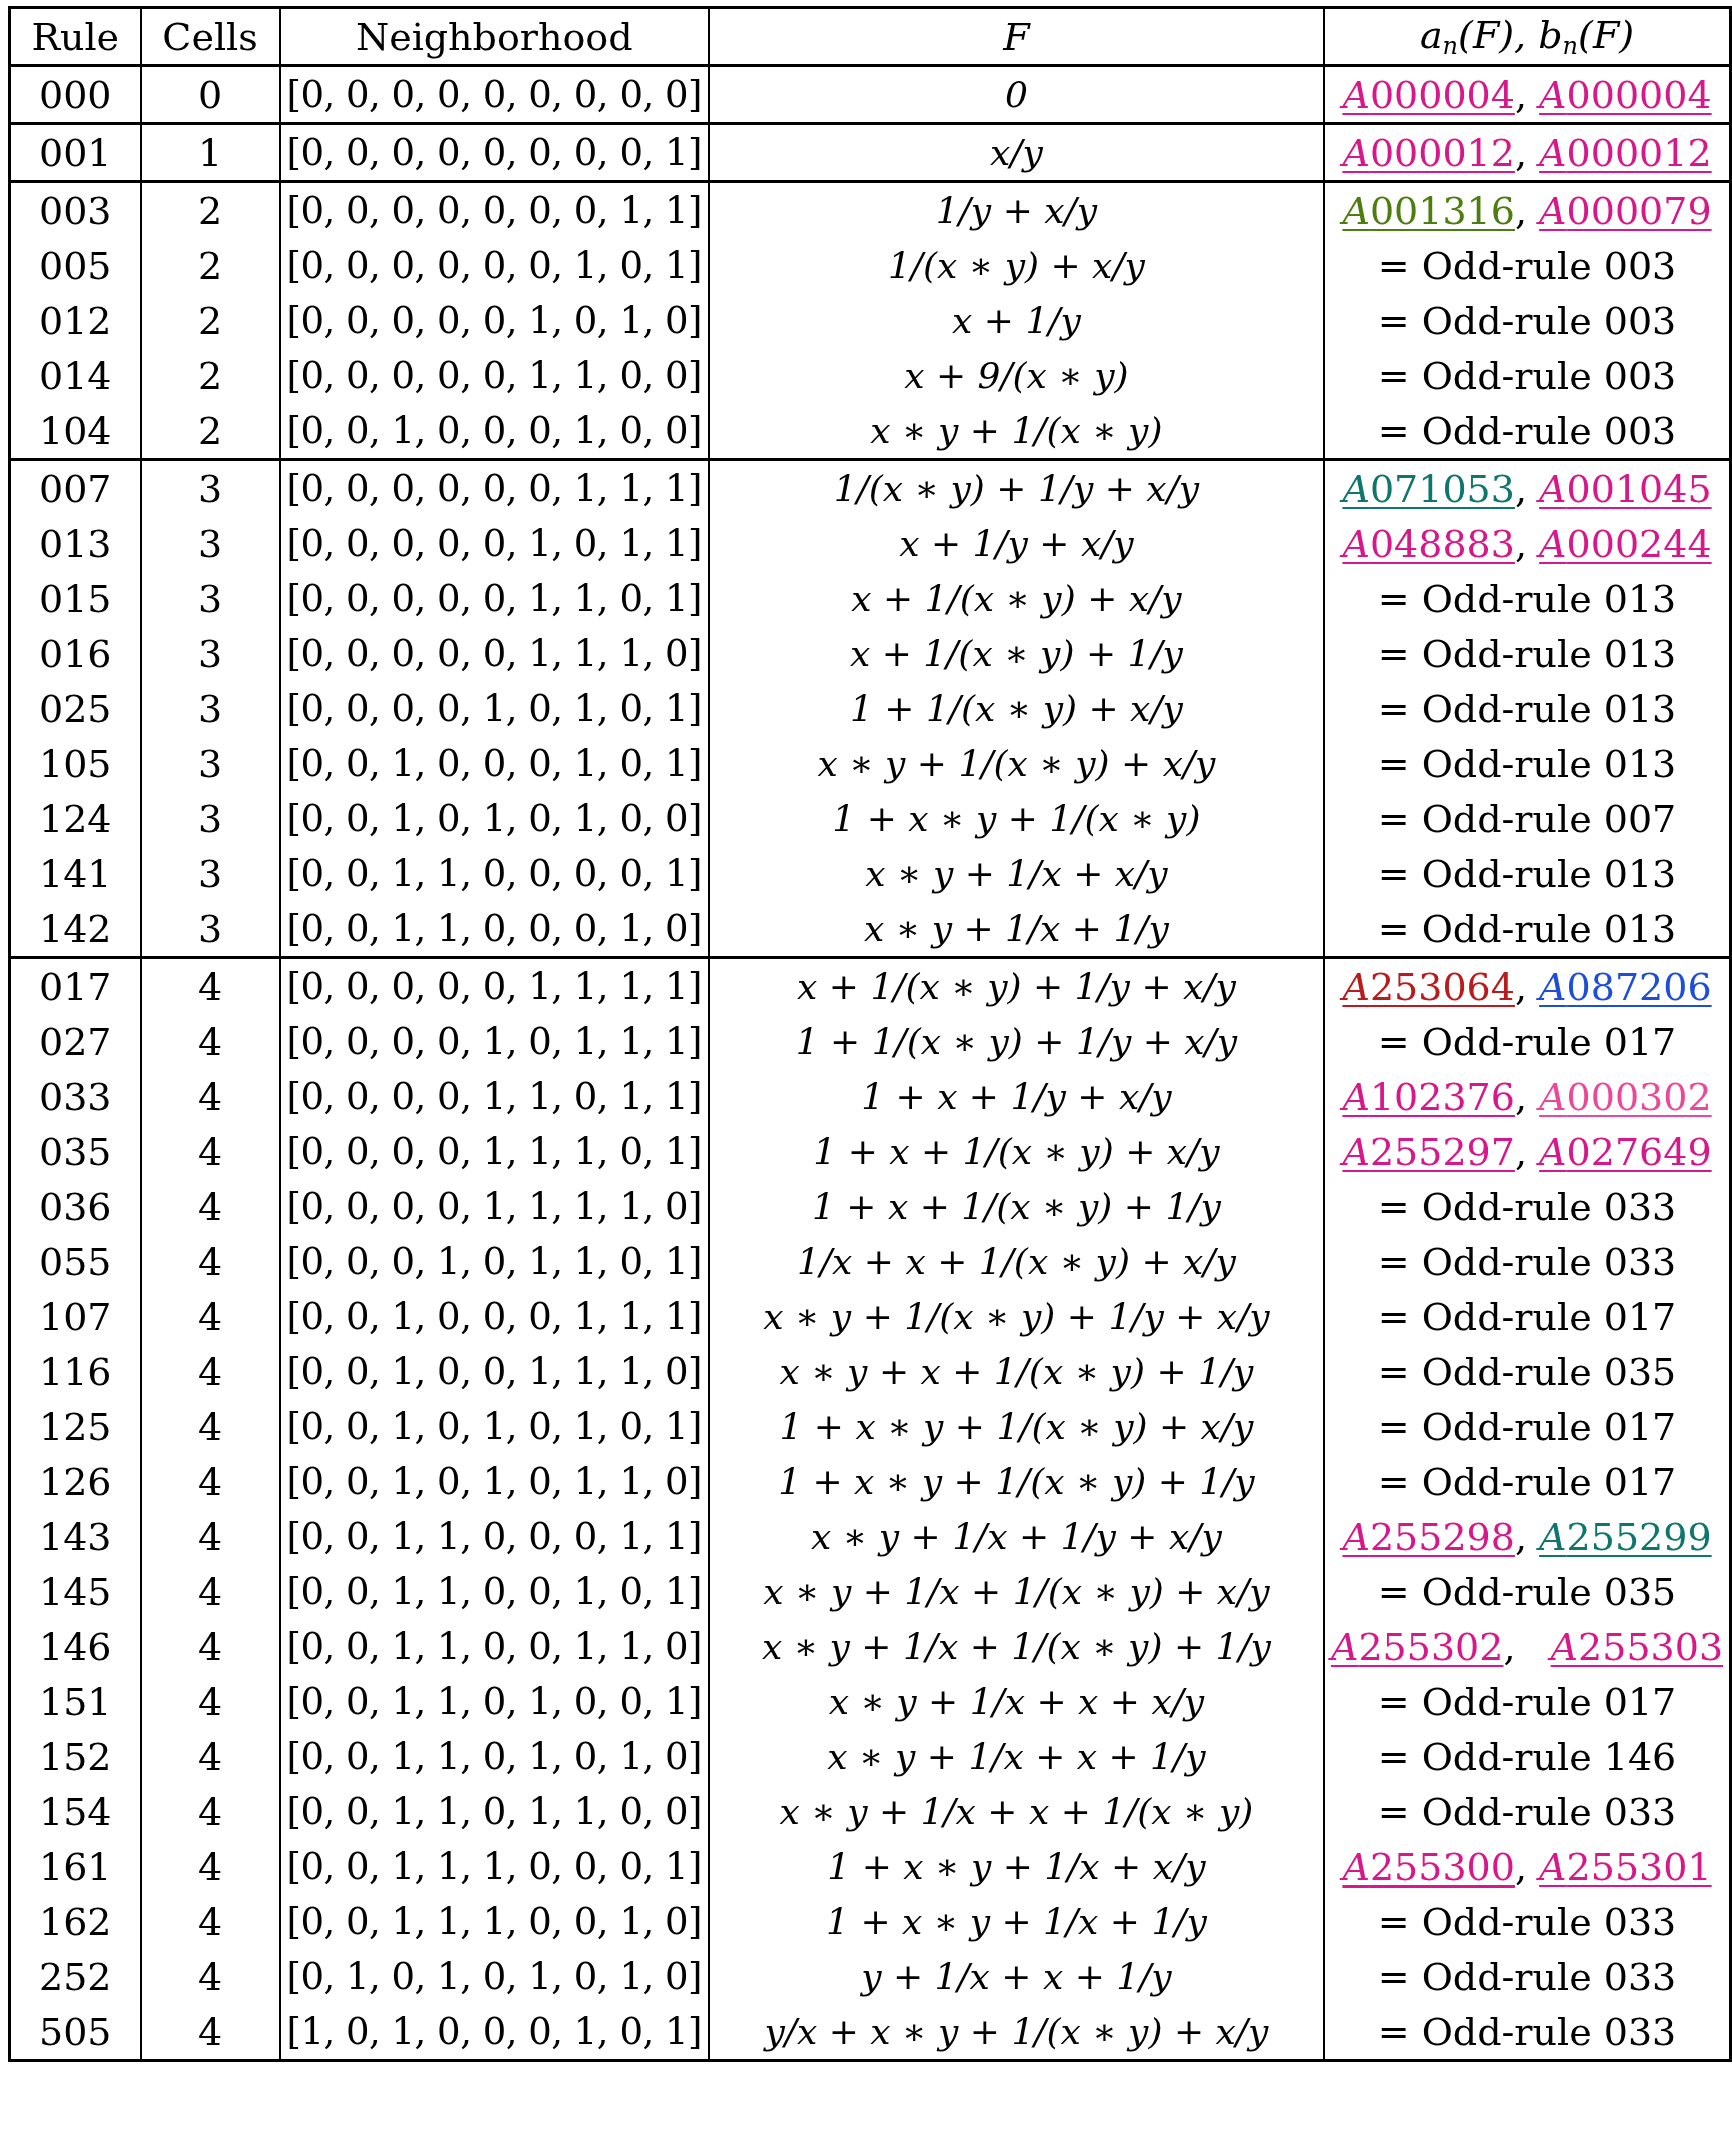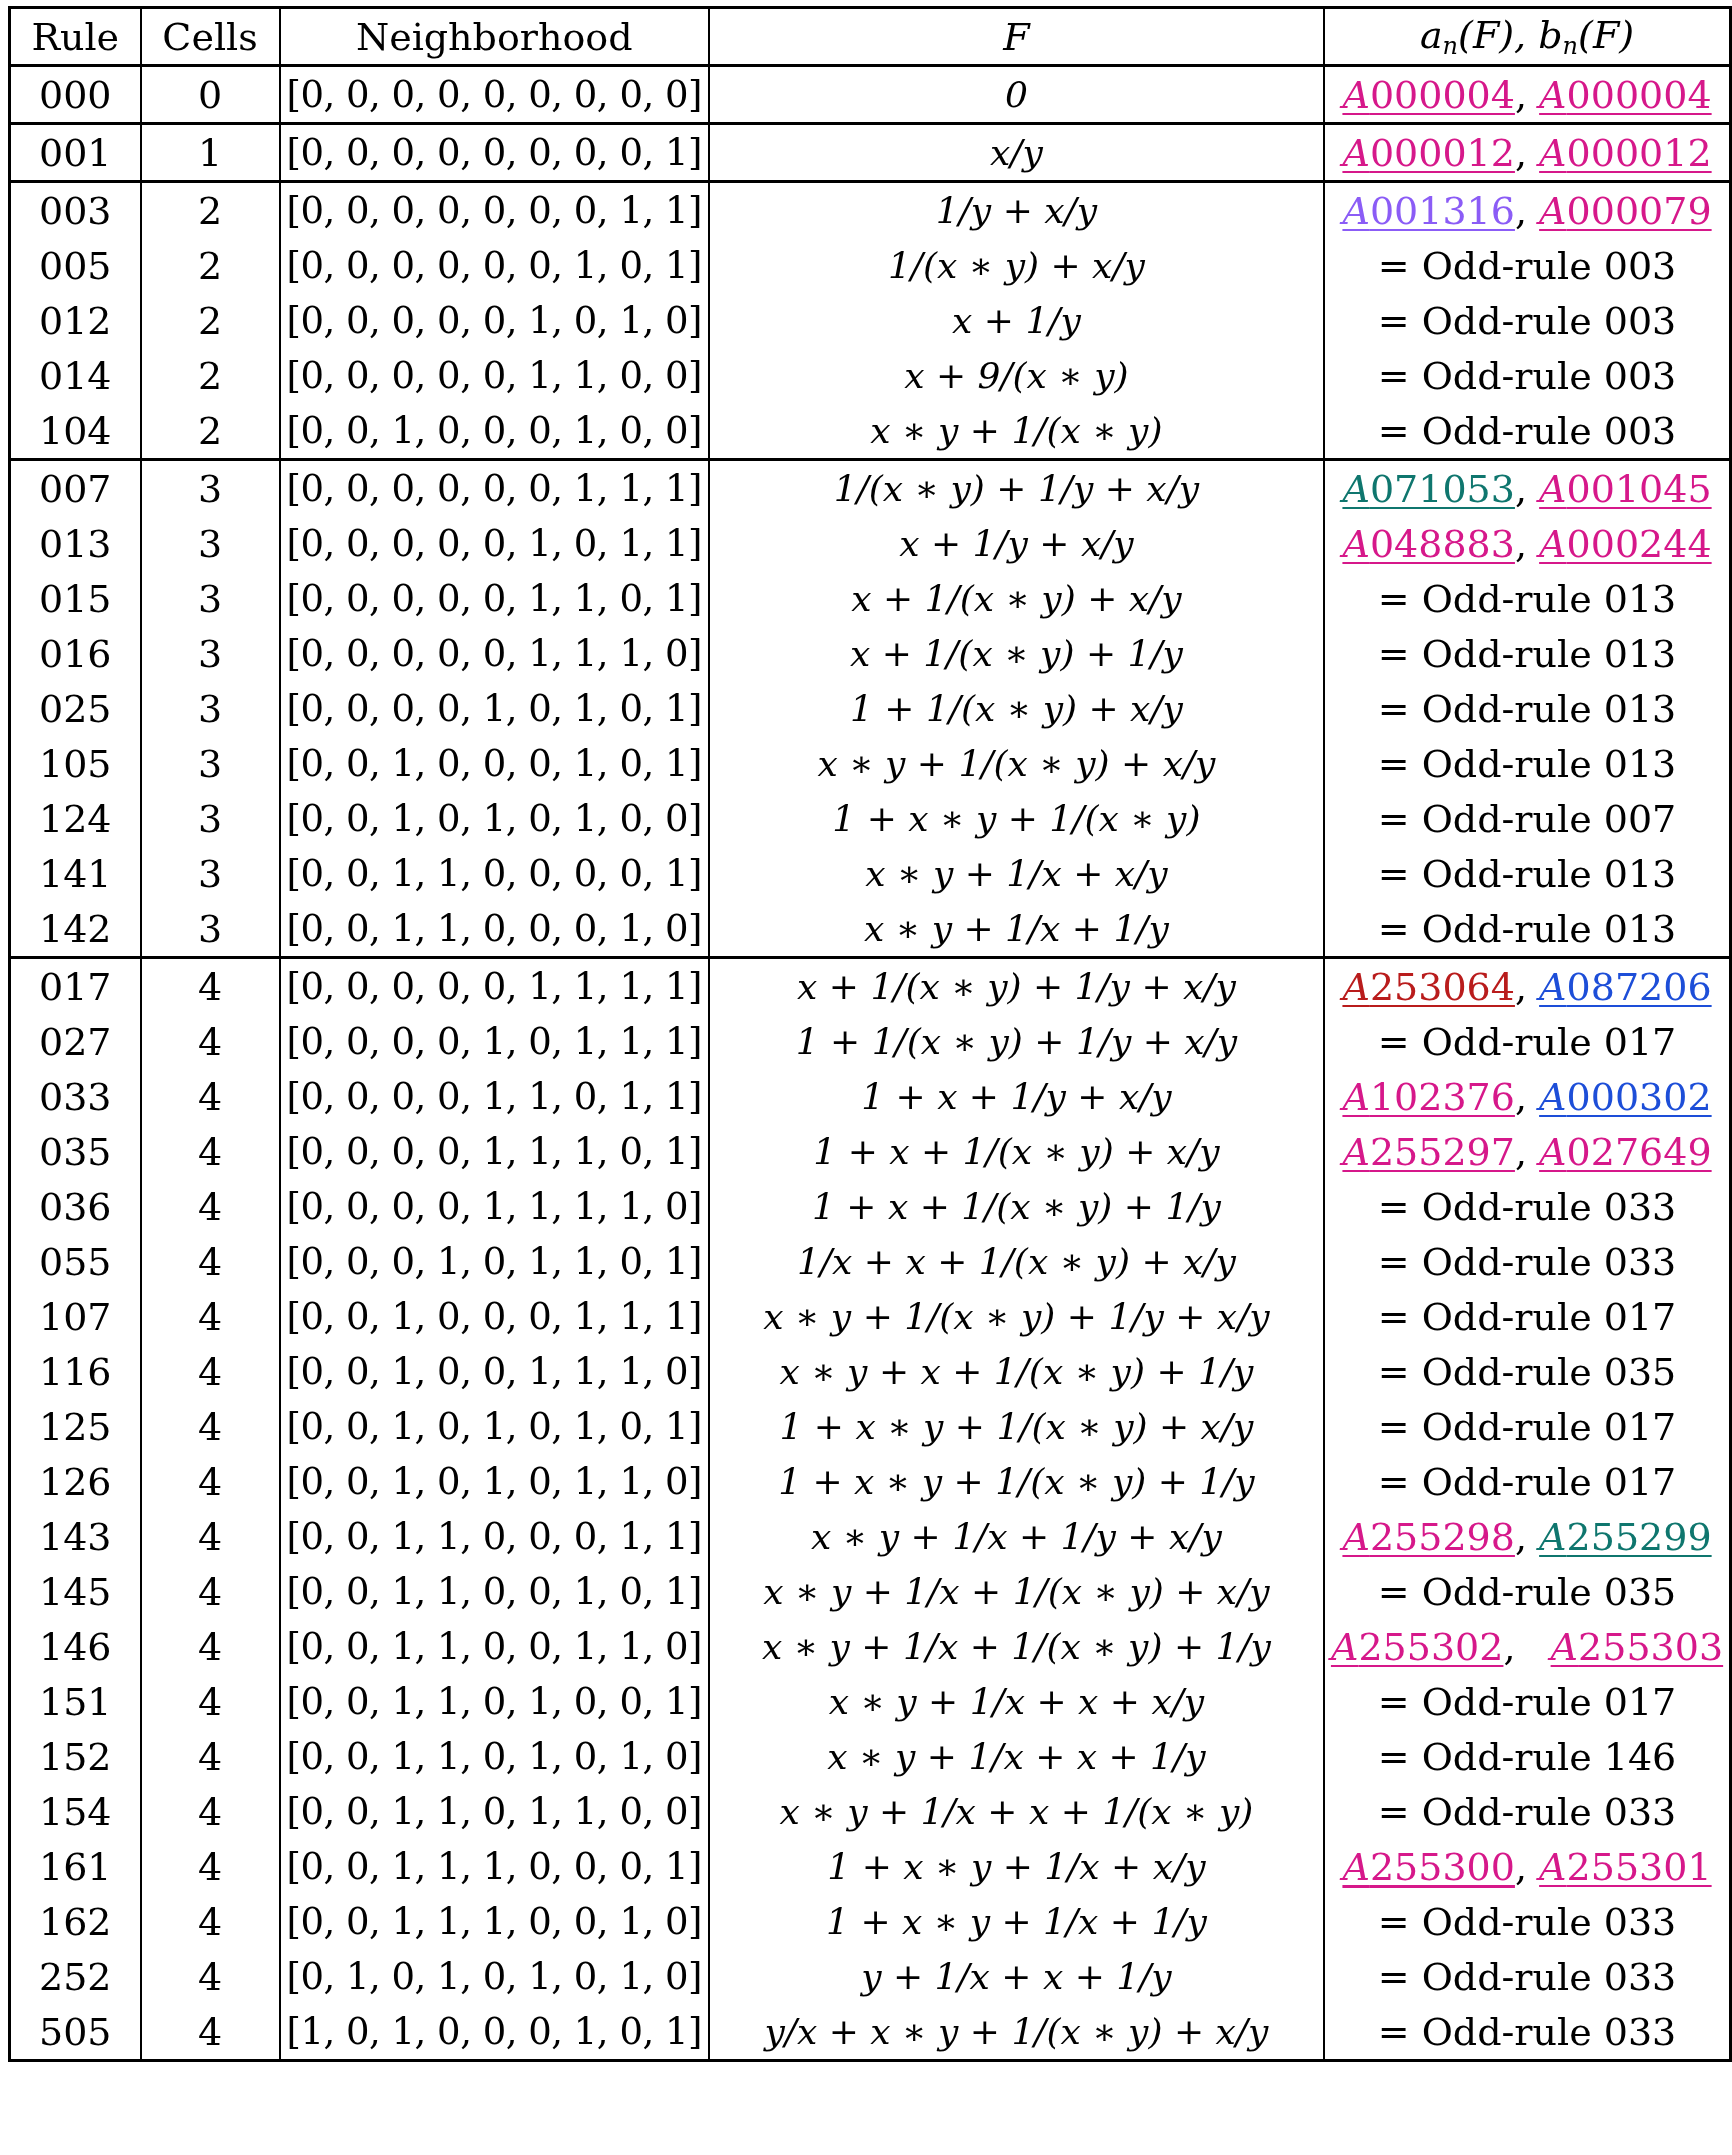--- a/index.html
+++ b/index.html
@@ -61,21 +61,21 @@
         <td>1</td>
         <td class="nb">[0, 0, 0, 0, 0, 0, 0, 0, 1]</td>
         <td class="fx">x/y</td>
         <td><span class="seq-link" style="color: rgb(214, 24, 138);"><span class="a">A</span><span>000012</span></span><span class="seq-sep">, </span><span class="seq-link" style="color: rgb(214, 24, 138);"><span class="a">A</span><span>000012</span></span></td>
       </tr>
       <tr class="sec-start">
         <td>003</td>
         <td>2</td>
         <td class="nb">[0, 0, 0, 0, 0, 0, 0, 1, 1]</td>
         <td class="fx">1/y + x/y</td>
-        <td><span class="seq-link" style="color: #8b5cf6;"><span class="a">A</span><span>001316</span></span><span class="seq-sep">, </span><span class="seq-link" style="color: rgb(214, 24, 138);"><span class="a">A</span><span>000079</span></span></td>
+        <td><span class="seq-link" style="color: #4d7c0f;"><span class="a">A</span><span>001316</span></span><span class="seq-sep">, </span><span class="seq-link" style="color: rgb(214, 24, 138);"><span class="a">A</span><span>000079</span></span></td>
       </tr>
       <tr>
         <td>005</td>
         <td>2</td>
         <td class="nb">[0, 0, 0, 0, 0, 0, 1, 0, 1]</td>
         <td class="fx">1/(x ∗ y) + x/y</td>
         <td>= Odd-rule 003</td>
       </tr>
       <tr>
         <td>012</td>
@@ -173,21 +173,21 @@
         <td>4</td>
         <td class="nb">[0, 0, 0, 0, 1, 0, 1, 1, 1]</td>
         <td class="fx">1 + 1/(x ∗ y) + 1/y + x/y</td>
         <td>= Odd-rule 017</td>
       </tr>
       <tr>
         <td>033</td>
         <td>4</td>
         <td class="nb">[0, 0, 0, 0, 1, 1, 0, 1, 1]</td>
         <td class="fx">1 + x + 1/y + x/y</td>
-        <td><span class="seq-link" style="color: rgb(214, 24, 138);"><span class="a">A</span><span>102376</span></span><span class="seq-sep">, </span><span class="seq-link" style="color: #1d4ed8;"><span class="a">A</span><span>000302</span></span></td>
+        <td><span class="seq-link" style="color: rgb(214, 24, 138);"><span class="a">A</span><span>102376</span></span><span class="seq-sep">, </span><span class="seq-link" style="color: #ec4899;"><span class="a">A</span><span>000302</span></span></td>
       </tr>
       <tr>
         <td>035</td>
         <td>4</td>
         <td class="nb">[0, 0, 0, 0, 1, 1, 1, 0, 1]</td>
         <td class="fx">1 + x + 1/(x ∗ y) + x/y</td>
         <td><span class="seq-link" style="color: rgb(214, 24, 138);"><span class="a">A</span><span>255297</span></span><span class="seq-sep">, </span><span class="seq-link" style="color: rgb(214, 24, 138);"><span class="a">A</span><span>027649</span></span></td>
       </tr>
       <tr>
         <td>036</td>

